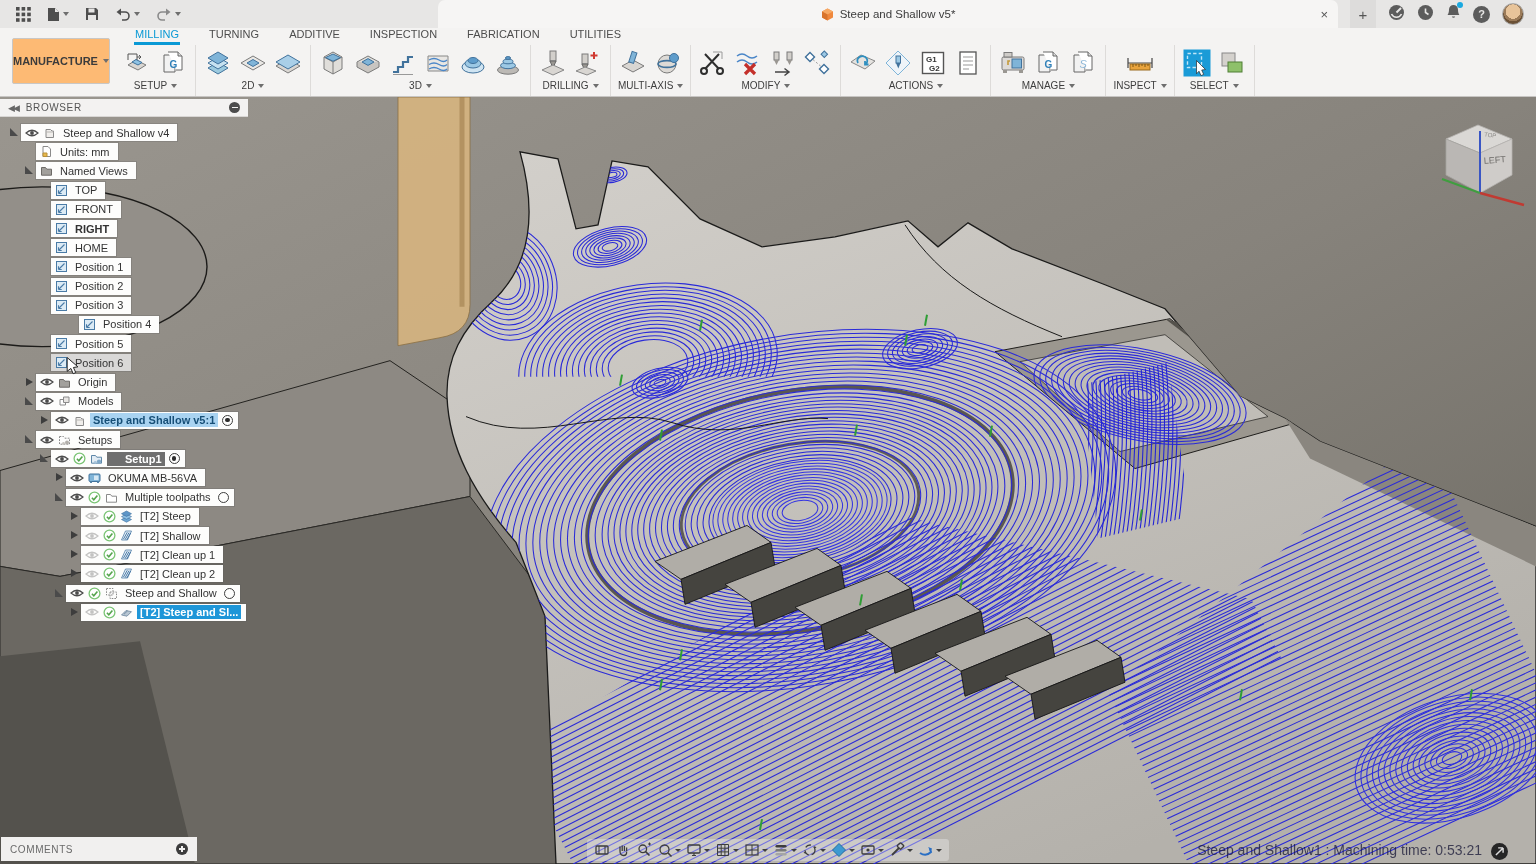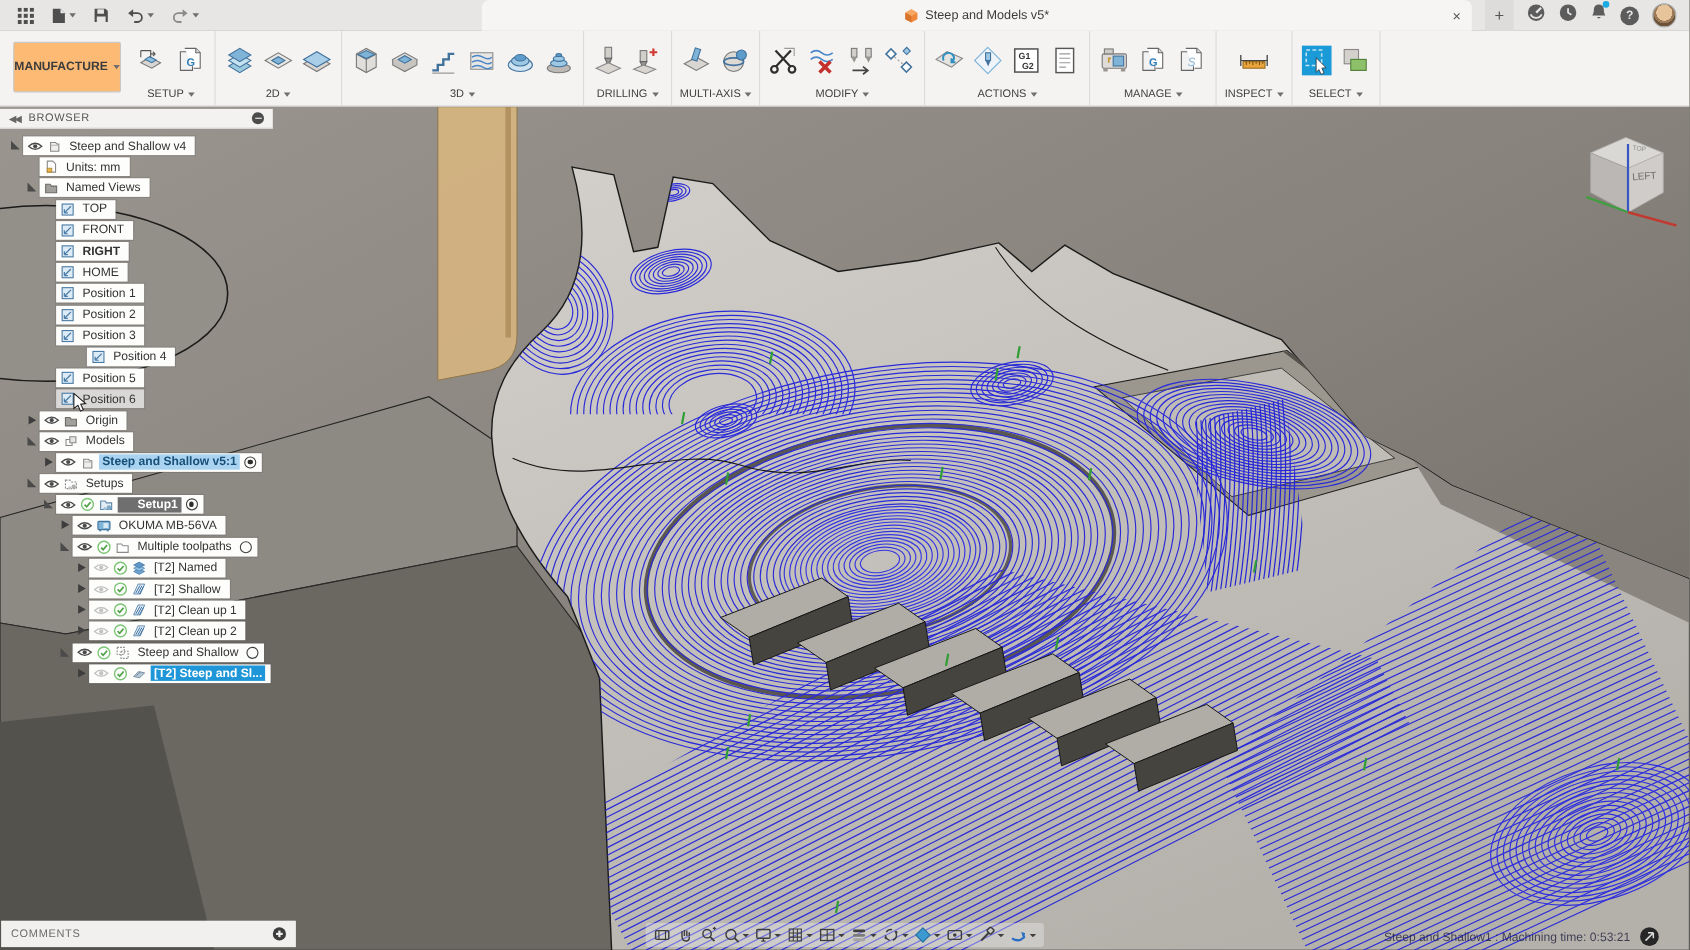--- a/index.html
+++ b/index.html
@@ -55,26 +55,26 @@
   .radio{width:11px;height:11px;border:1.3px solid #3e3e3e;border-radius:50%;box-sizing:border-box;position:relative;flex:none;}
   .radio.dot:before{content:"";position:absolute;left:1.9px;top:1.9px;width:4.6px;height:4.6px;border-radius:50%;background:#2c2c2c;}
   .cursor-overlay{position:absolute;pointer-events:none;z-index:45;}
   
   .viewcube{position:absolute;right:8px;top:16px;width:100px;height:100px;z-index:30;}
   
   .navbar{position:absolute;left:50%;bottom:3px;transform:translateX(-50%);display:flex;align-items:center;gap:1px;background:rgba(238,238,238,.38);padding:2px 5px;border-radius:3px;z-index:50;}
   .nav-item{display:flex;align-items:center;padding:1px 2px;gap:2px;}
   .nav-item svg{width:16px;height:16px;}
   .ncaret{width:0;height:0;border-left:3px solid transparent;border-right:3px solid transparent;border-top:3.5px solid #3f3f3f;}
-  .comments{position:absolute;left:1px;bottom:3px;width:268px;height:20px;background:#f1f0ef;display:flex;align-items:center;justify-content:space-between;padding:12px 9px;box-sizing:border-box;z-index:50;}
+  .comments{position:absolute;left:1px;bottom:3px;width:196px;height:20px;background:#f1f0ef;display:flex;align-items:center;justify-content:space-between;padding:12px 9px;box-sizing:border-box;z-index:50;}
   .c-label{font-size:10px;color:#6a6a6a;letter-spacing:.6px;}
   .c-add{width:12px;height:12px;border-radius:50%;background:#3c3c3c;position:relative;}
   .c-add:before{content:"";position:absolute;left:2.8px;top:5.2px;width:6.4px;height:1.6px;background:#f1f0ef;}
   .c-add:after{content:"";position:absolute;left:5.2px;top:2.8px;width:1.6px;height:6.4px;background:#f1f0ef;}
-  .status{position:absolute;right:54px;bottom:6px;font-size:11px;color:rgba(28,28,58,.78);z-index:50;white-space:nowrap;}
+  .status{position:absolute;right:54px;bottom:6px;font-size:14px;color:rgba(28,28,58,.78);z-index:50;white-space:nowrap;}
   .bubble{position:absolute;right:28px;bottom:4px;width:17px;height:17px;border-radius:50%;background:#262626;z-index:50;display:flex;align-items:center;justify-content:center;}
   .bubble svg{width:9px;height:9px;}
 </style>
 </head>
 <body>
 
 <div class="titlebar">
   <div class="tb-left">
     <span class="tb-ic">
       <svg width="15" height="15" viewBox="0 0 15 15">
@@ -120,21 +120,21 @@
       <span class="caret"></span>
     </span>
   </div>
   <div class="doc-tab">
     <span class="doc-title">
       <svg width="13" height="13" viewBox="0 0 13 13">
           <path d="M6.5 0.5 L12 3.5 V9.5 L6.5 12.5 L1 9.5 V3.5Z" fill="#f0883c"></path>
           <path d="M6.5 0.5 L12 3.5 L6.5 6.5 L1 3.5Z" fill="#f6a964"></path>
           <path d="M6.5 6.5 V12.5 L1 9.5 V3.5Z" fill="#d8742c"></path>
         </svg>
-      <span>Steep and Models v5*</span>
+      <span>Steep and Shallow v5*</span>
     </span>
     <span class="tab-close">×</span>
   </div>
   <div class="tb-right">
     <span class="newtab">+</span>
     <span>
       <svg width="17" height="17" viewBox="0 0 17 17">
           <circle cx="8.5" cy="8.5" r="7.5" fill="#5c5c5c"></circle>
           <path d="M8.5 8.5 L13 4" stroke="#e7e6e5" stroke-width="2"></path>
           <path d="M3.5 10 a5.5 5.5 0 0 0 10 0" fill="none" stroke="#e7e6e5" stroke-width="1.6"></path>
@@ -159,20 +159,28 @@
     <span class="avatar"></span>
   </div>
 </div>
 
 <div class="ribbon">
   <div class="manufacture">
     <span>MANUFACTURE</span>
     <span class="caret"></span>
   </div>
   <div class="ribbon-main">
+    <div class="tabs" id="tabs">
+        <div class="tab active">MILLING</div>
+        <div class="tab">TURNING</div>
+        <div class="tab">ADDITIVE</div>
+        <div class="tab">INSPECTION</div>
+        <div class="tab">FABRICATION</div>
+        <div class="tab">UTILITIES</div>
+      </div>
     <div class="groups" id="groups">
         <div class="group">
           <div class="group-icons">
             <div class="tool">
               <svg viewBox="0 0 28 28">
                 <path d="M4 16 l8 -5 l10 5 l-8 5Z" fill="#d9d6d2" stroke="#7a7a7a"></path>
                 <path d="M8 13 l4 -2.5 l6 3 l-4 2.5Z" fill="#8ec2e4" stroke="#41729c"></path>
                 <path d="M4 5 h9 v6 M4 5 v6" fill="none" stroke="#555"></path>
                 <path d="M13 8 l4 0 m-2 -2 l2 2 l-2 2" fill="none" stroke="#555"></path>
               </svg>
@@ -1244,21 +1252,21 @@
               <path d="M3.9 6.8 l1.9 1.9 L9.4 4.5" fill="none" stroke="#55a44d" stroke-width="1.6"></path>
             </svg>
           </span>
           <span style="display: flex;">
             <svg width="13" height="13" viewBox="0 0 13 13">
               <path d="M1.5 9.5 L6.5 6.8 L11.5 9.5 L6.5 12.2Z" fill="#6ea7d4" stroke="#3a6d9e" stroke-width=".6"></path>
               <path d="M1.5 6.6 L6.5 3.9 L11.5 6.6 L6.5 9.3Z" fill="#8fc0e4" stroke="#3a6d9e" stroke-width=".6"></path>
               <path d="M1.5 3.7 L6.5 1 L11.5 3.7 L6.5 6.4Z" fill="#5e96c8" stroke="#3a6d9e" stroke-width=".6"></path>
             </svg>
           </span>
-          <span class="rlabel">[T2] Named</span>
+          <span class="rlabel">[T2] Steep</span>
         </span>
       </div>
       <div class="row" style="margin-left: 70px;">
         <span class="exp closed"></span>
         <span class="chip">
           <span class="eye dim">
             <svg width="14" height="10" viewBox="0 0 14 10">
               <path d="M1 5 Q7 -0.5 13 5 Q7 10.5 1 5Z" fill="none" stroke="currentColor" stroke-width="1.2"></path>
               <circle cx="7" cy="5" r="1.9" fill="currentColor"></circle>
             </svg>

